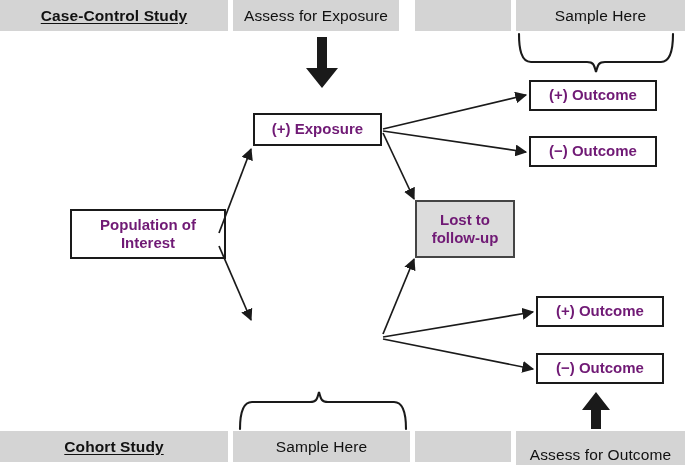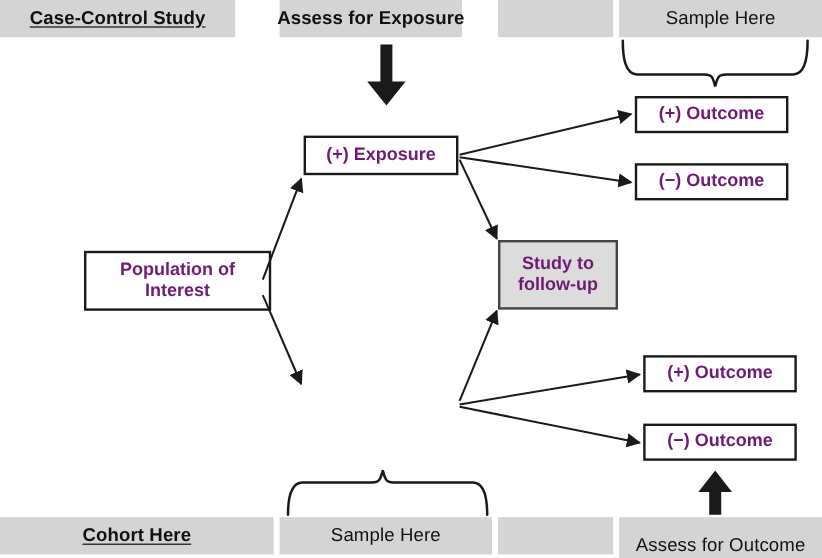--- a/index.html
+++ b/index.html
@@ -61,36 +61,36 @@
     width: 685px;
     height: 465px;
     pointer-events: none;
   }
 </style>
 </head>
 <body>
 
 <div id="canvas">
 
-  <div class="band-cell strong" style="left:0px;  top:0px;   width:196px; height:31px;">Case-Control Study</div>
-  <div class="band-cell" style="left:233px;top:0px;   width:152px; height:31px;font-weight:bold;">Assess for Exposure</div>
+  <div class="band-cell strong" style="left:0px;  top:0px;   width:228px; height:31px;">Case-Control Study</div>
+  <div class="band-cell" style="left:233px;top:0px;   width:166px; height:31px;">Assess for Exposure</div>
   <div class="band-cell" style="left:415px;top:0px;   width:96px;  height:31px;"></div>
   <div class="band-cell" style="left:516px;top:0px;   width:169px; height:31px;">Sample Here</div>
 
-  <div class="band-cell strong" style="left:0px;  top:431px; width:228px; height:31px;">Cohort Here</div>
+  <div class="band-cell strong" style="left:0px;  top:431px; width:228px; height:31px;">Cohort Study</div>
   <div class="band-cell" style="left:233px;top:431px; width:177px; height:31px;">Sample Here</div>
   <div class="band-cell" style="left:415px;top:431px; width:96px;  height:31px;"></div>
   <div class="band-cell" style="left:516px;top:431px; width:169px; height:48px;">Assess for Outcome</div>
 
   <div class="node" style="left:70px; top:209px; width:156px; height:50px;">Population of Interest</div>
 
   <div class="node" style="left:253px;top:113px; width:129px; height:33px;">(+) Exposure</div>
 
 
-  <div class="node shaded" style="left:415px;top:200px; width:100px; height:58px;">Study to follow-up</div>
+  <div class="node shaded" style="left:415px;top:200px; width:100px; height:58px;">Lost to follow-up</div>
 
   <div class="node" style="left:529px;top:80px;  width:128px; height:31px;">(+) Outcome</div>
 
   <div class="node" style="left:529px;top:136px; width:128px; height:31px;">(−) Outcome</div>
 
   <div class="node" style="left:536px;top:296px; width:128px; height:31px;">(+) Outcome</div>
 
   <div class="node" style="left:536px;top:353px; width:128px; height:31px;">(−) Outcome</div>
 
   <svg id="overlay" viewBox="0 0 685 465">

